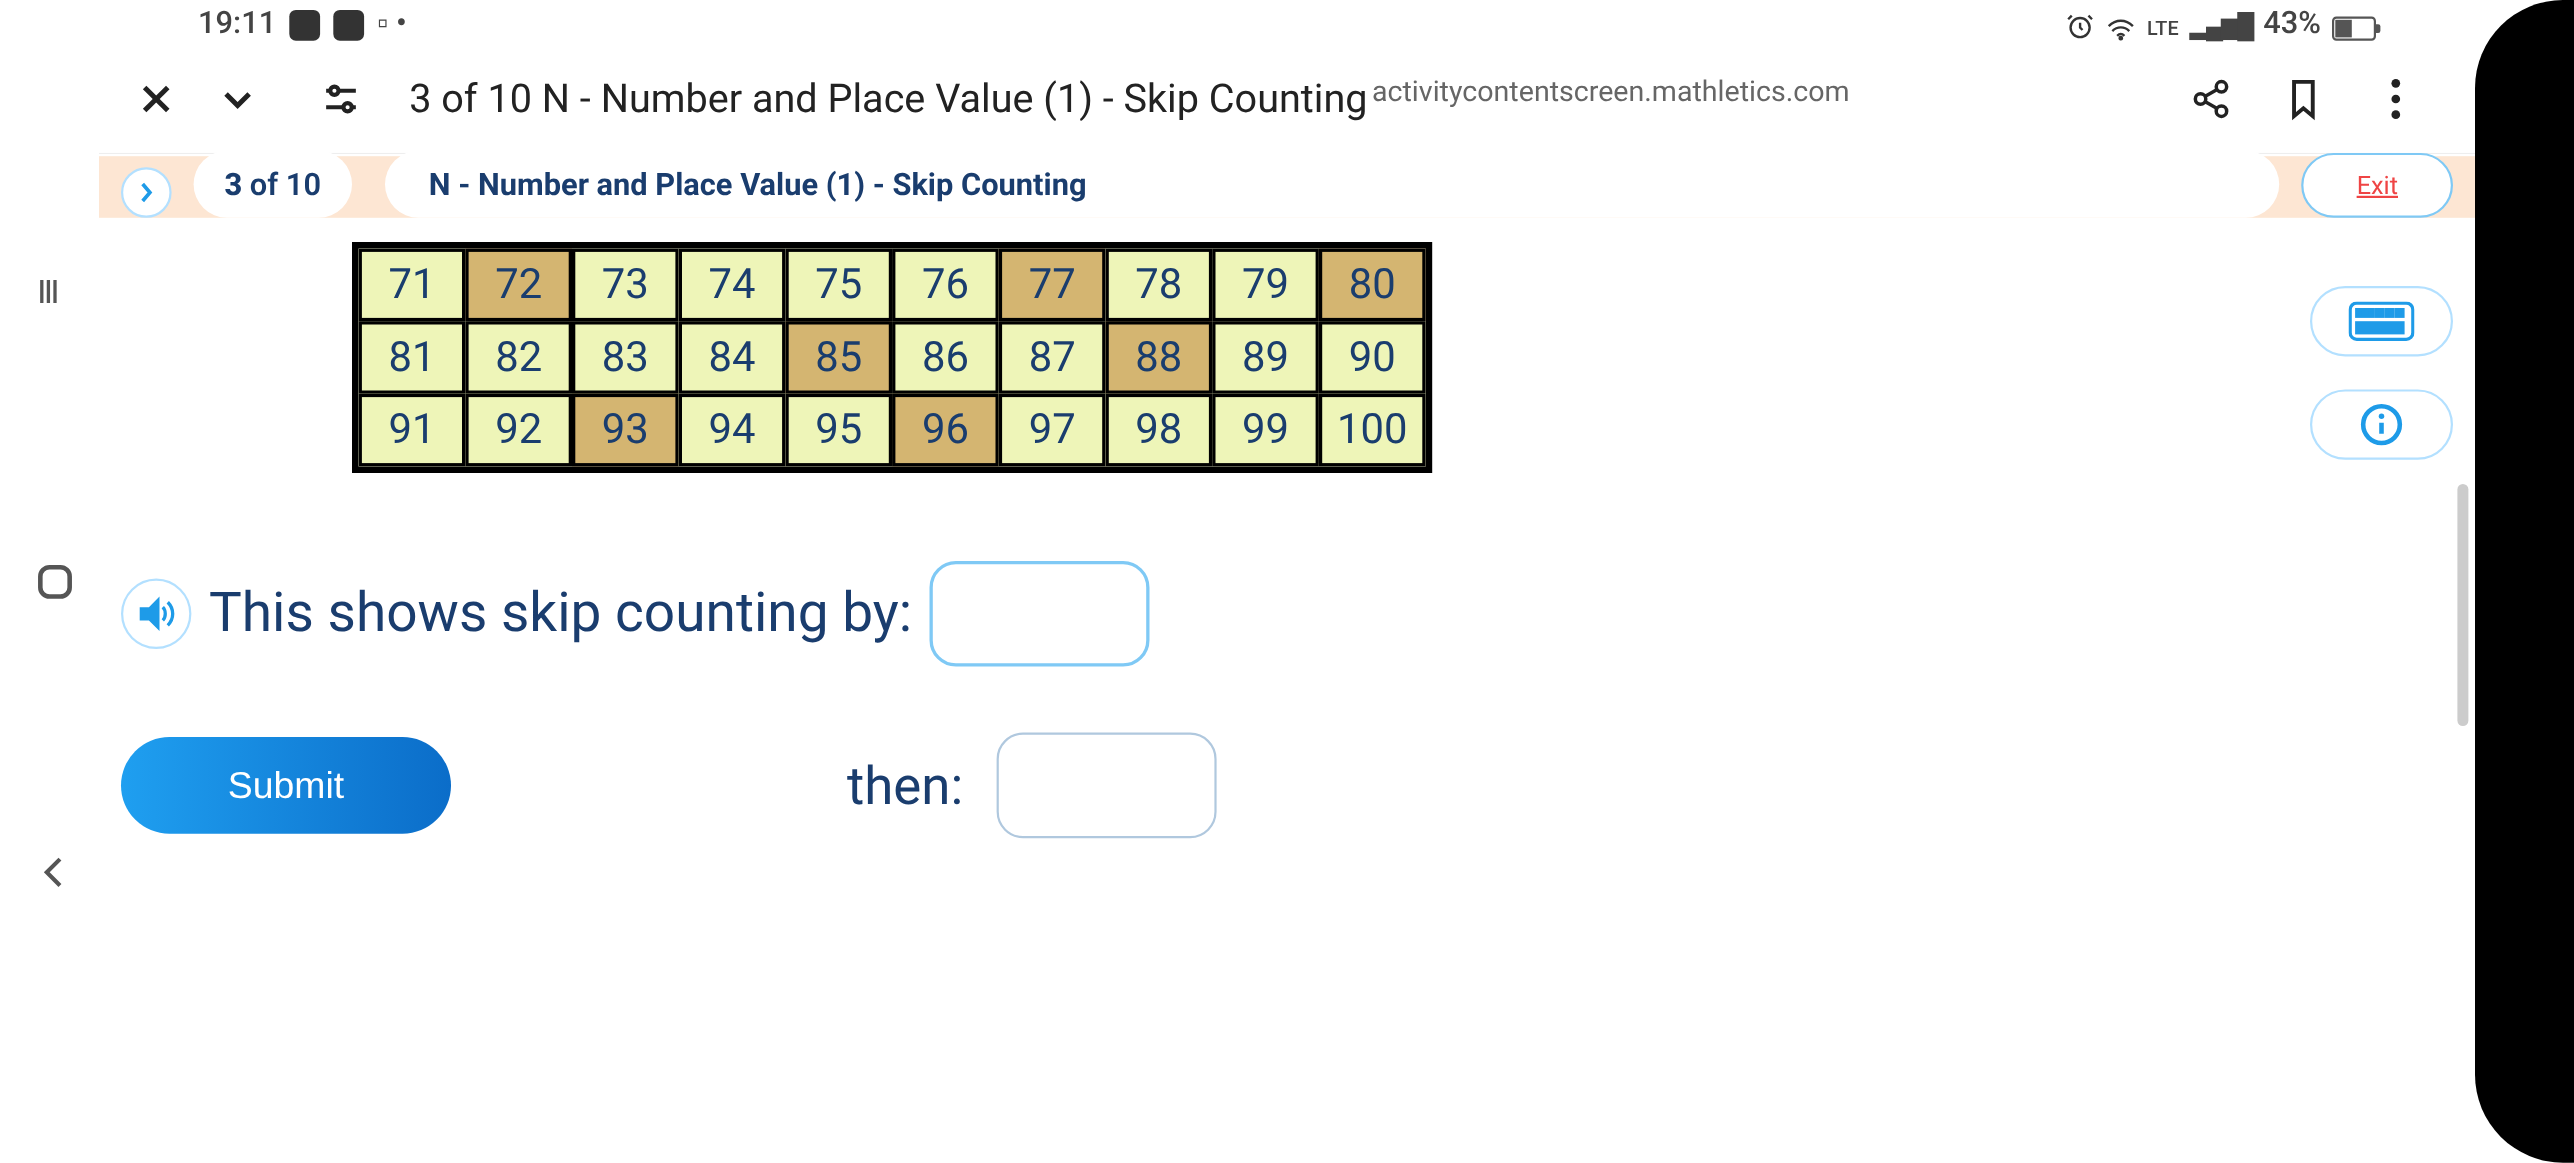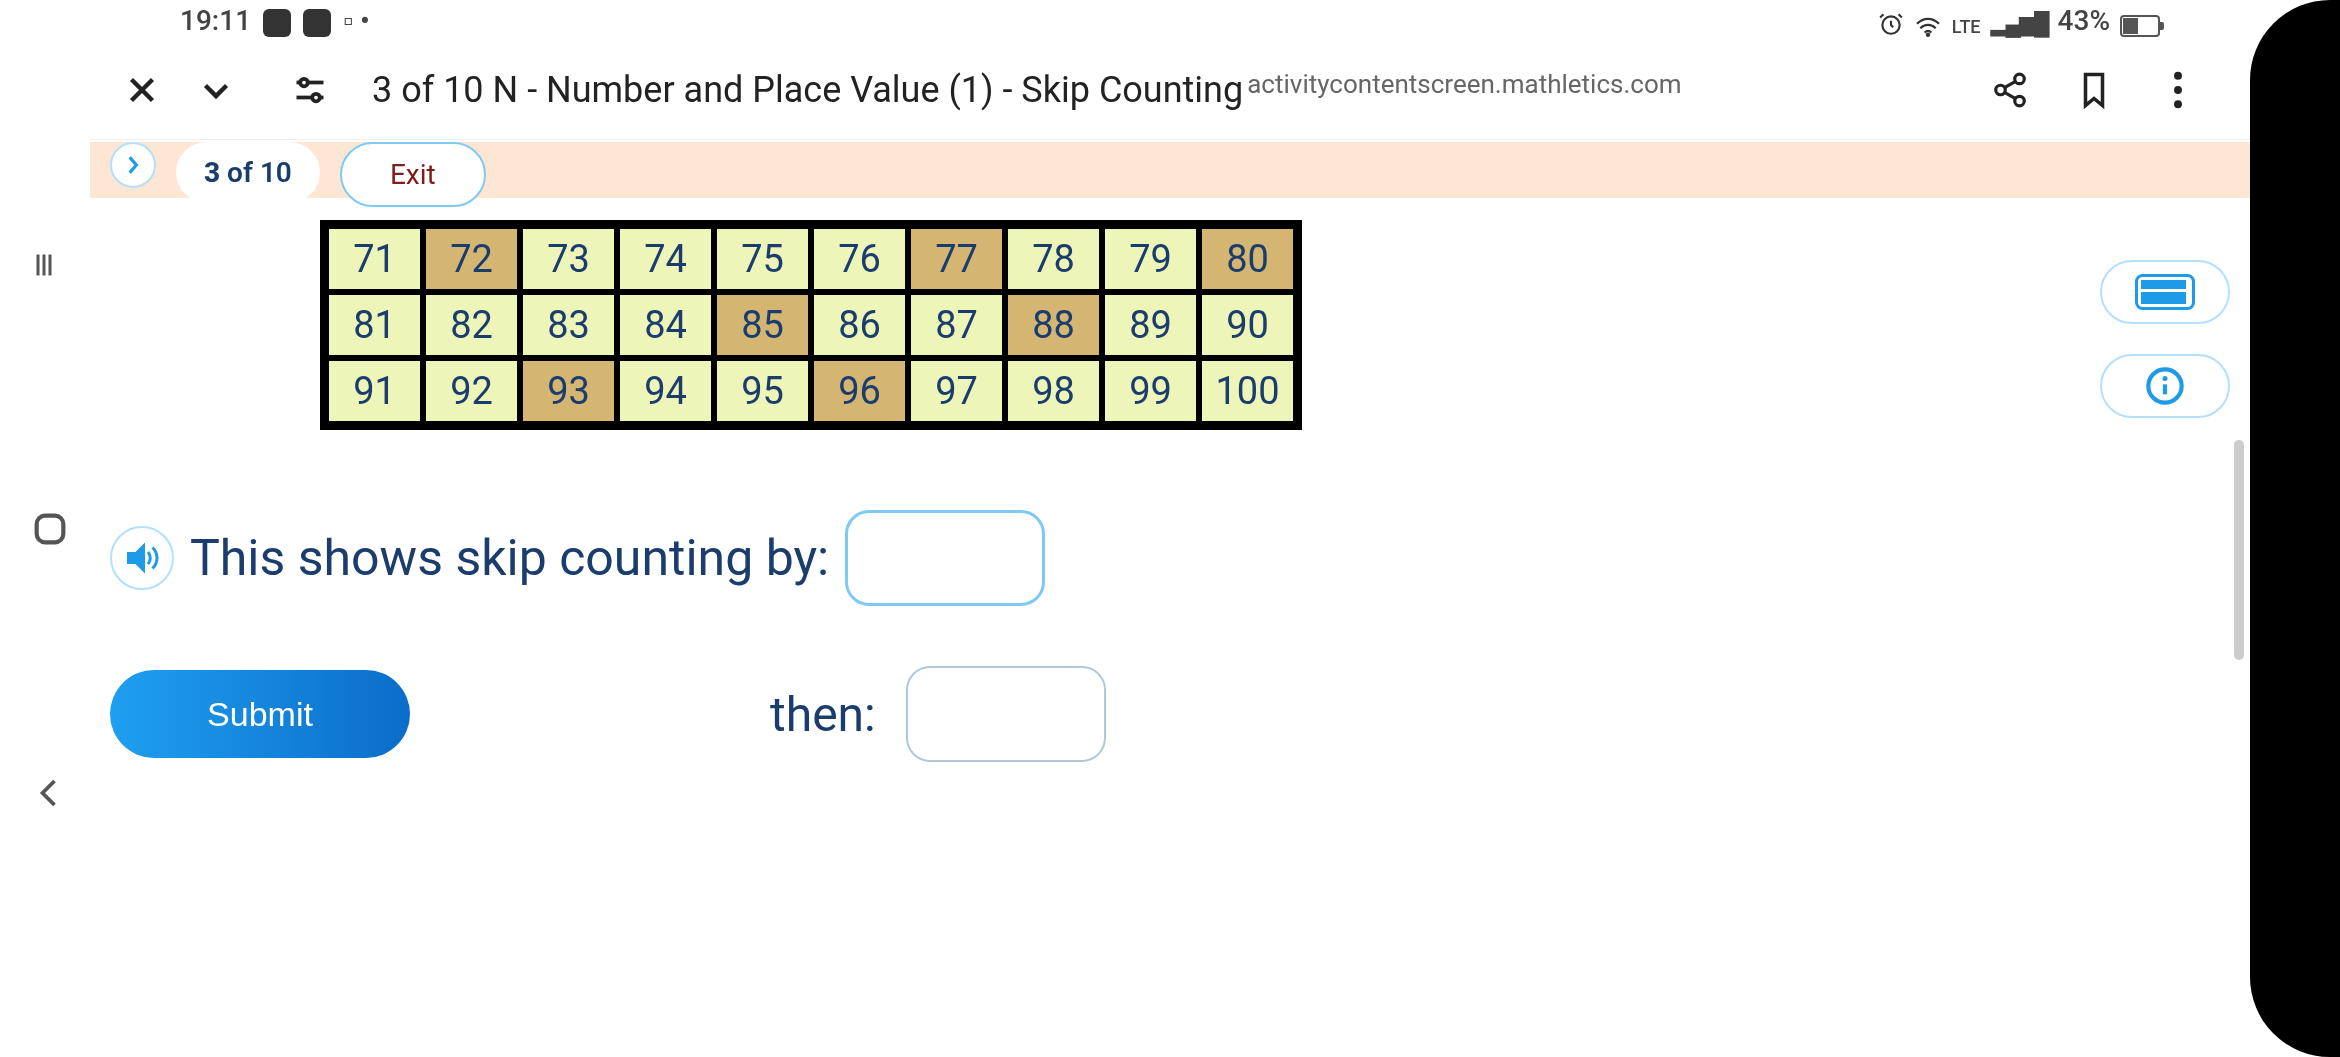--- a/index.html
+++ b/index.html
@@ -108,21 +108,21 @@
 
 
 .app-bar {
   position: absolute;
   top: 142px;
   left: 90px;
   right: 90px;
   height: 56px;
   background: #fde6d3;
   display: flex;
-  align-items: flex-start;
+  align-items: flex-end;
   padding: 0 20px;
   gap: 20px;
 }
 .expand-btn {
   width: 46px;
   height: 46px;
   border-radius: 50%;
   background: #fff;
   border: 2px solid #b3e0ff;
   display: flex;
@@ -149,22 +149,23 @@
   font-weight: 700;
   color: #1a3d6e;
   flex: 1;
   margin-left: 10px;
 }
 .exit-btn {
   background: #fff;
   border: 2px solid #7fc9f5;
   border-radius: 40px;
   padding: 14px 48px;
-  font-size: 28px;
-  color: #7f1d1d;
+  font-size: 23px;
+  color: #ef4444;
+  text-decoration: underline;
 }
 
 
 .content {
   position: absolute;
   top: 220px;
   left: 90px;
   right: 90px;
   bottom: 0;
   padding: 0 20px;
@@ -393,20 +394,21 @@
 
 <div class="app-bar">
   <div class="expand-btn">
     <svg width="16" height="22" viewBox="0 0 12 20" stroke="#1e9be8" stroke-width="3" fill="none">
         <polyline points="3 3 9 10 3 17"></polyline>
       </svg>
   </div>
   <div class="progress-pill">
     <span class="bold">3</span><span> of </span><span>10</span>
   </div>
+  <div class="topic-pill">N - Number and Place Value (1) - Skip Counting</div>
   <div class="exit-btn">Exit</div>
 </div>
 
 <div class="content">
 
   <div class="number-grid" id="number-grid"><div class="number-row">
         <div class="number-cell">71</div>
         <div class="number-cell highlight">72</div>
         <div class="number-cell">73</div>
         <div class="number-cell">74</div>

